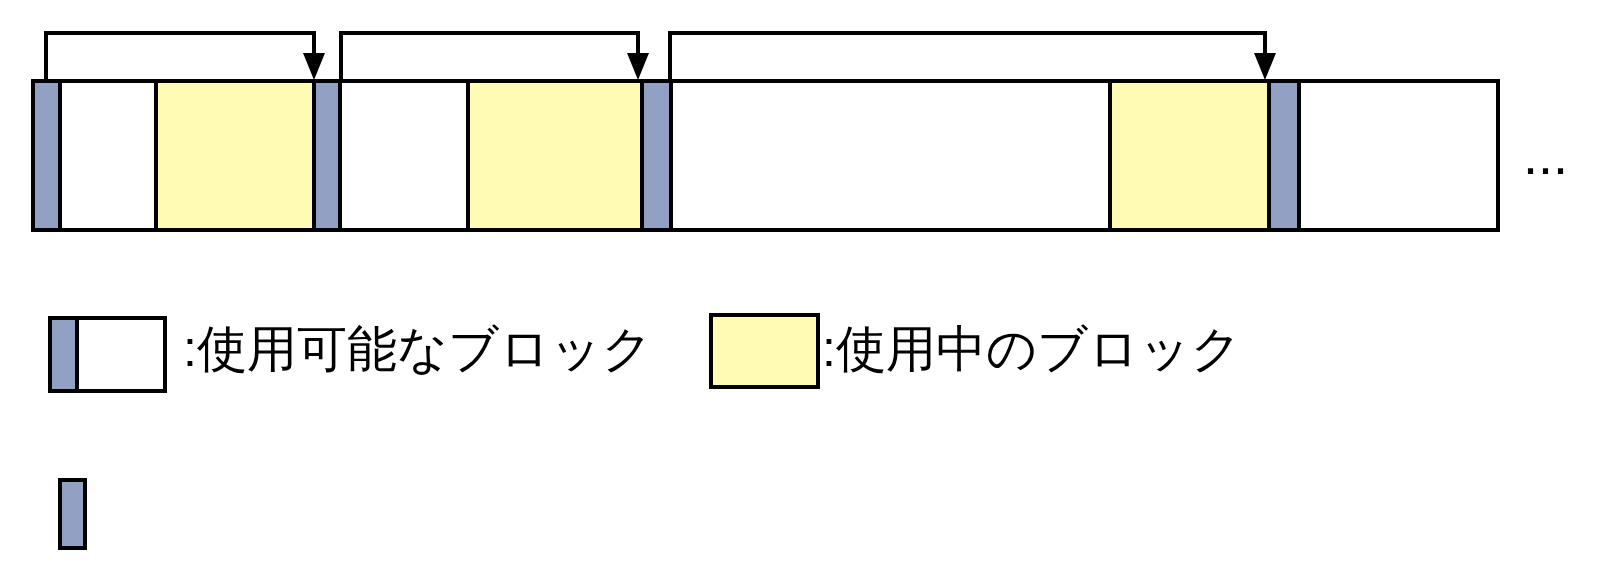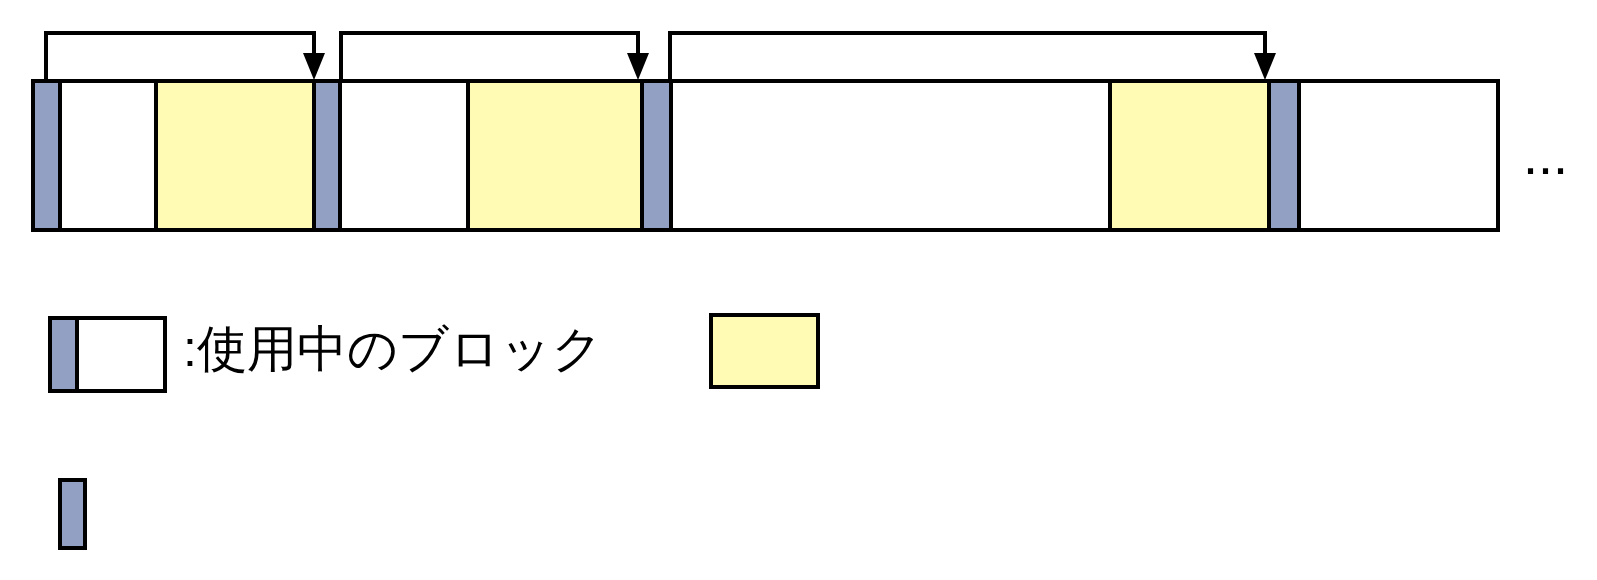--- a/index.html
+++ b/index.html
@@ -124,19 +124,20 @@
       <div class="seg" style="width: 159px; background: rgb(255, 251, 180);"></div>
       <div class="seg" style="width: 30px; background: rgb(145, 160, 195);"></div>
       <div class="seg" style="width: 199px; background: rgb(255, 255, 255);"></div>
     </div>
 
   <div class="ellipsis">...</div>
 
   <div class="swatch-available">
     <div class="swatch-available-header"></div>
   </div>
-  <div class="legend-label label-available">:使用中のブロック</div>
+  <div class="legend-label label-available">:使用可能なブロック</div>
 
   <div class="swatch-used"></div>
+  <div class="legend-label label-used">:使用中のブロック</div>
 
   <div class="swatch-header-legend"></div>
 
 </div>
 
 </body></html>

